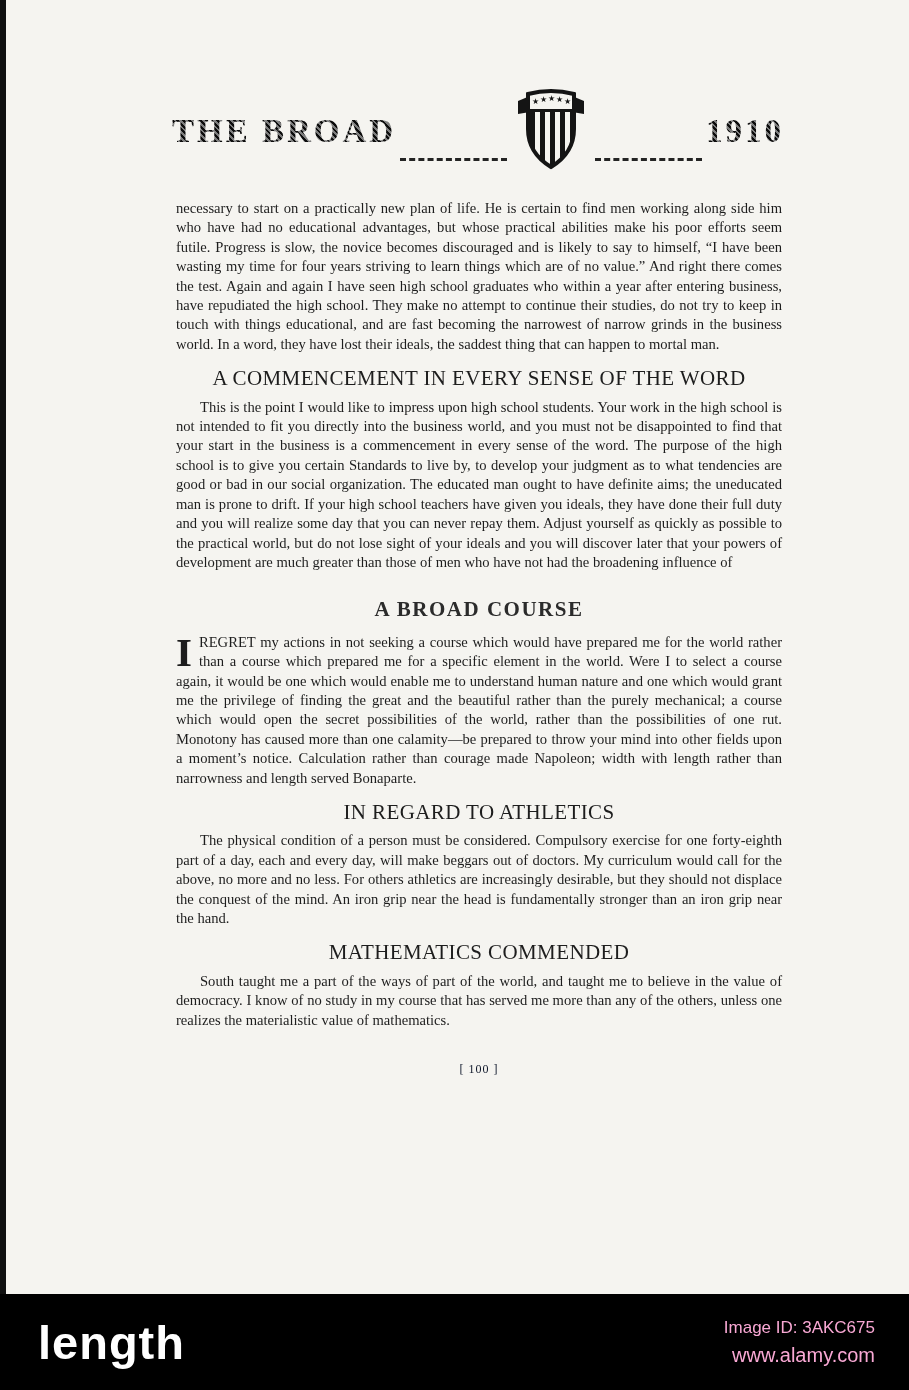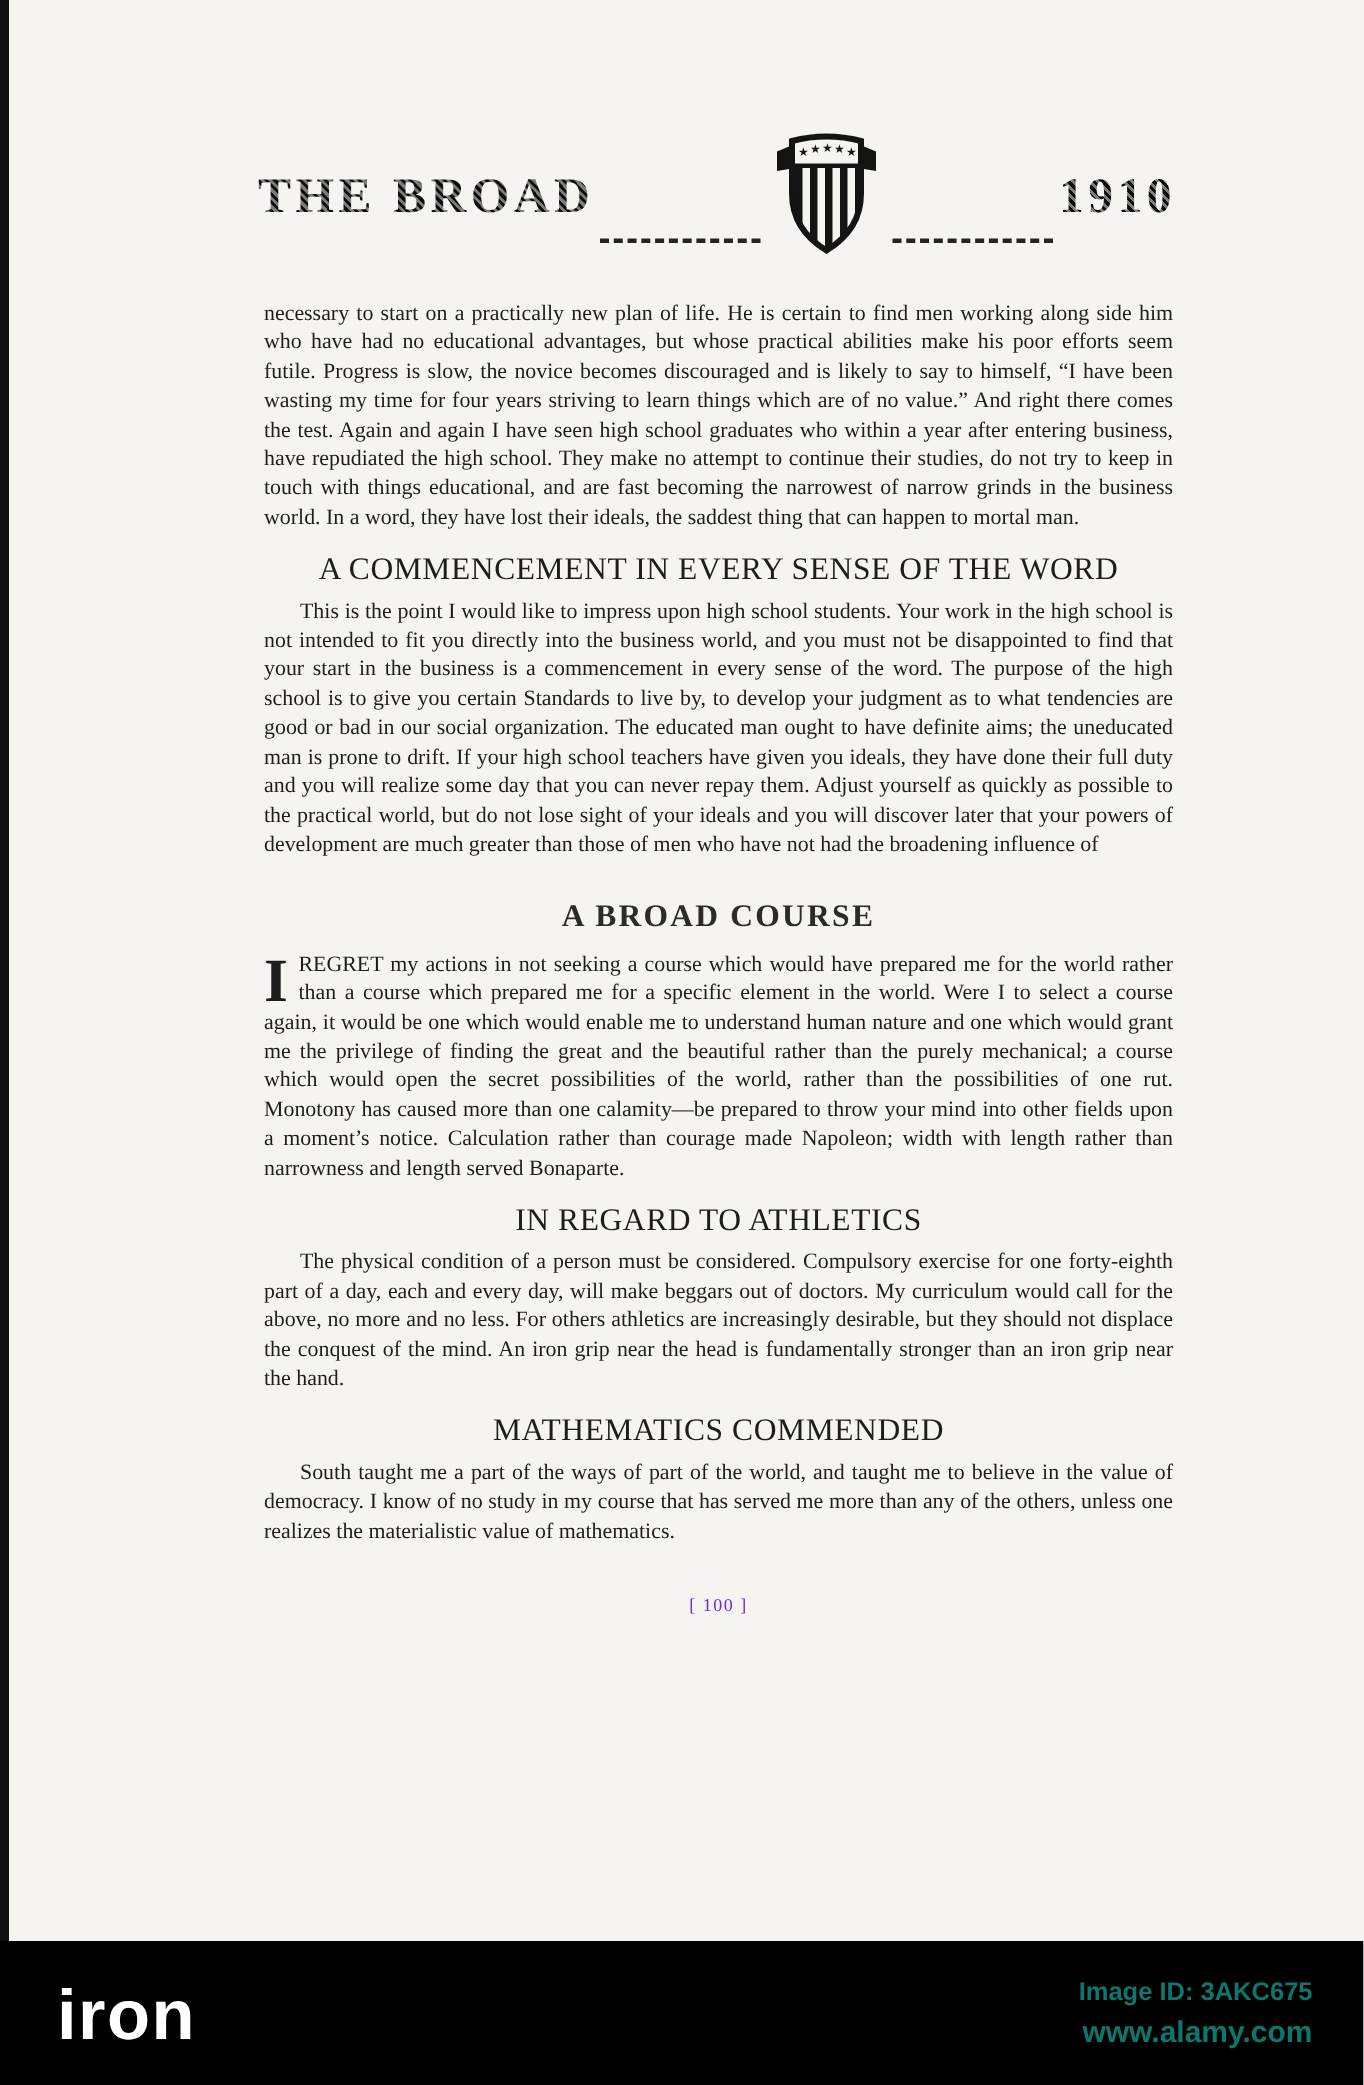--- a/index.html
+++ b/index.html
@@ -52,35 +52,35 @@
   .sig-line {
     display:flex; justify-content:space-between; align-items:baseline;
   }
   .sig-name { font-variant:small-caps; letter-spacing:0.5px; }
   .dropcap {
     float:left; font-size:41px; line-height:34px; font-weight:700;
     padding:2px 7px 0 0;
   }
   .folio {
     text-align:center; font-size:12px; letter-spacing:1px;
-    margin-top:30px; color:#6d28d9;
+    margin-top:30px; color:#0f172a;
   }
 
   
   .alamy-bar {
     position:absolute; left:0; right:0; bottom:0; height:96px;
     background:#000;
     display:flex; align-items:center; justify-content:space-between;
     padding:0 34px 0 38px;
     font-family:"Liberation Sans", sans-serif;
   }
   .alamy-logo {
     color:#ffffff; font-weight:700; font-size:47px; letter-spacing:1px;
   }
-  .alamy-meta { text-align:right; color:#0f766e;font-weight:bold; }
+  .alamy-meta { text-align:right; color:#f9a8d4; }
   .alamy-meta .id-line { font-size:17px; margin-bottom:6px; }
   .alamy-meta .url-line { font-size:20px; }
 </style>
 </head>
 <body>
 
 <div class="scan-edge"></div>
 
 <div class="page">
 
@@ -133,18 +133,18 @@
     <h2 class="sec-head">MATHEMATICS COMMENDED</h2>
     <p class="indent">South taught me a part of the ways of part of the world, and taught me to believe in the value of democracy.  I know of no study in my course that has served me more than any of the others, unless one realizes the materialistic value of mathematics.</p>
 
     <div class="folio">[ 100 ]</div>
 
   </main>
 
 </div>
 
 <footer class="alamy-bar">
-  <span class="alamy-logo">iron</span>
+  <span class="alamy-logo">length</span>
   <div class="alamy-meta">
     <div class="id-line">Image ID: 3AKC675</div>
     <div class="url-line">www.alamy.com</div>
   </div>
 </footer>
 
 </body></html>

